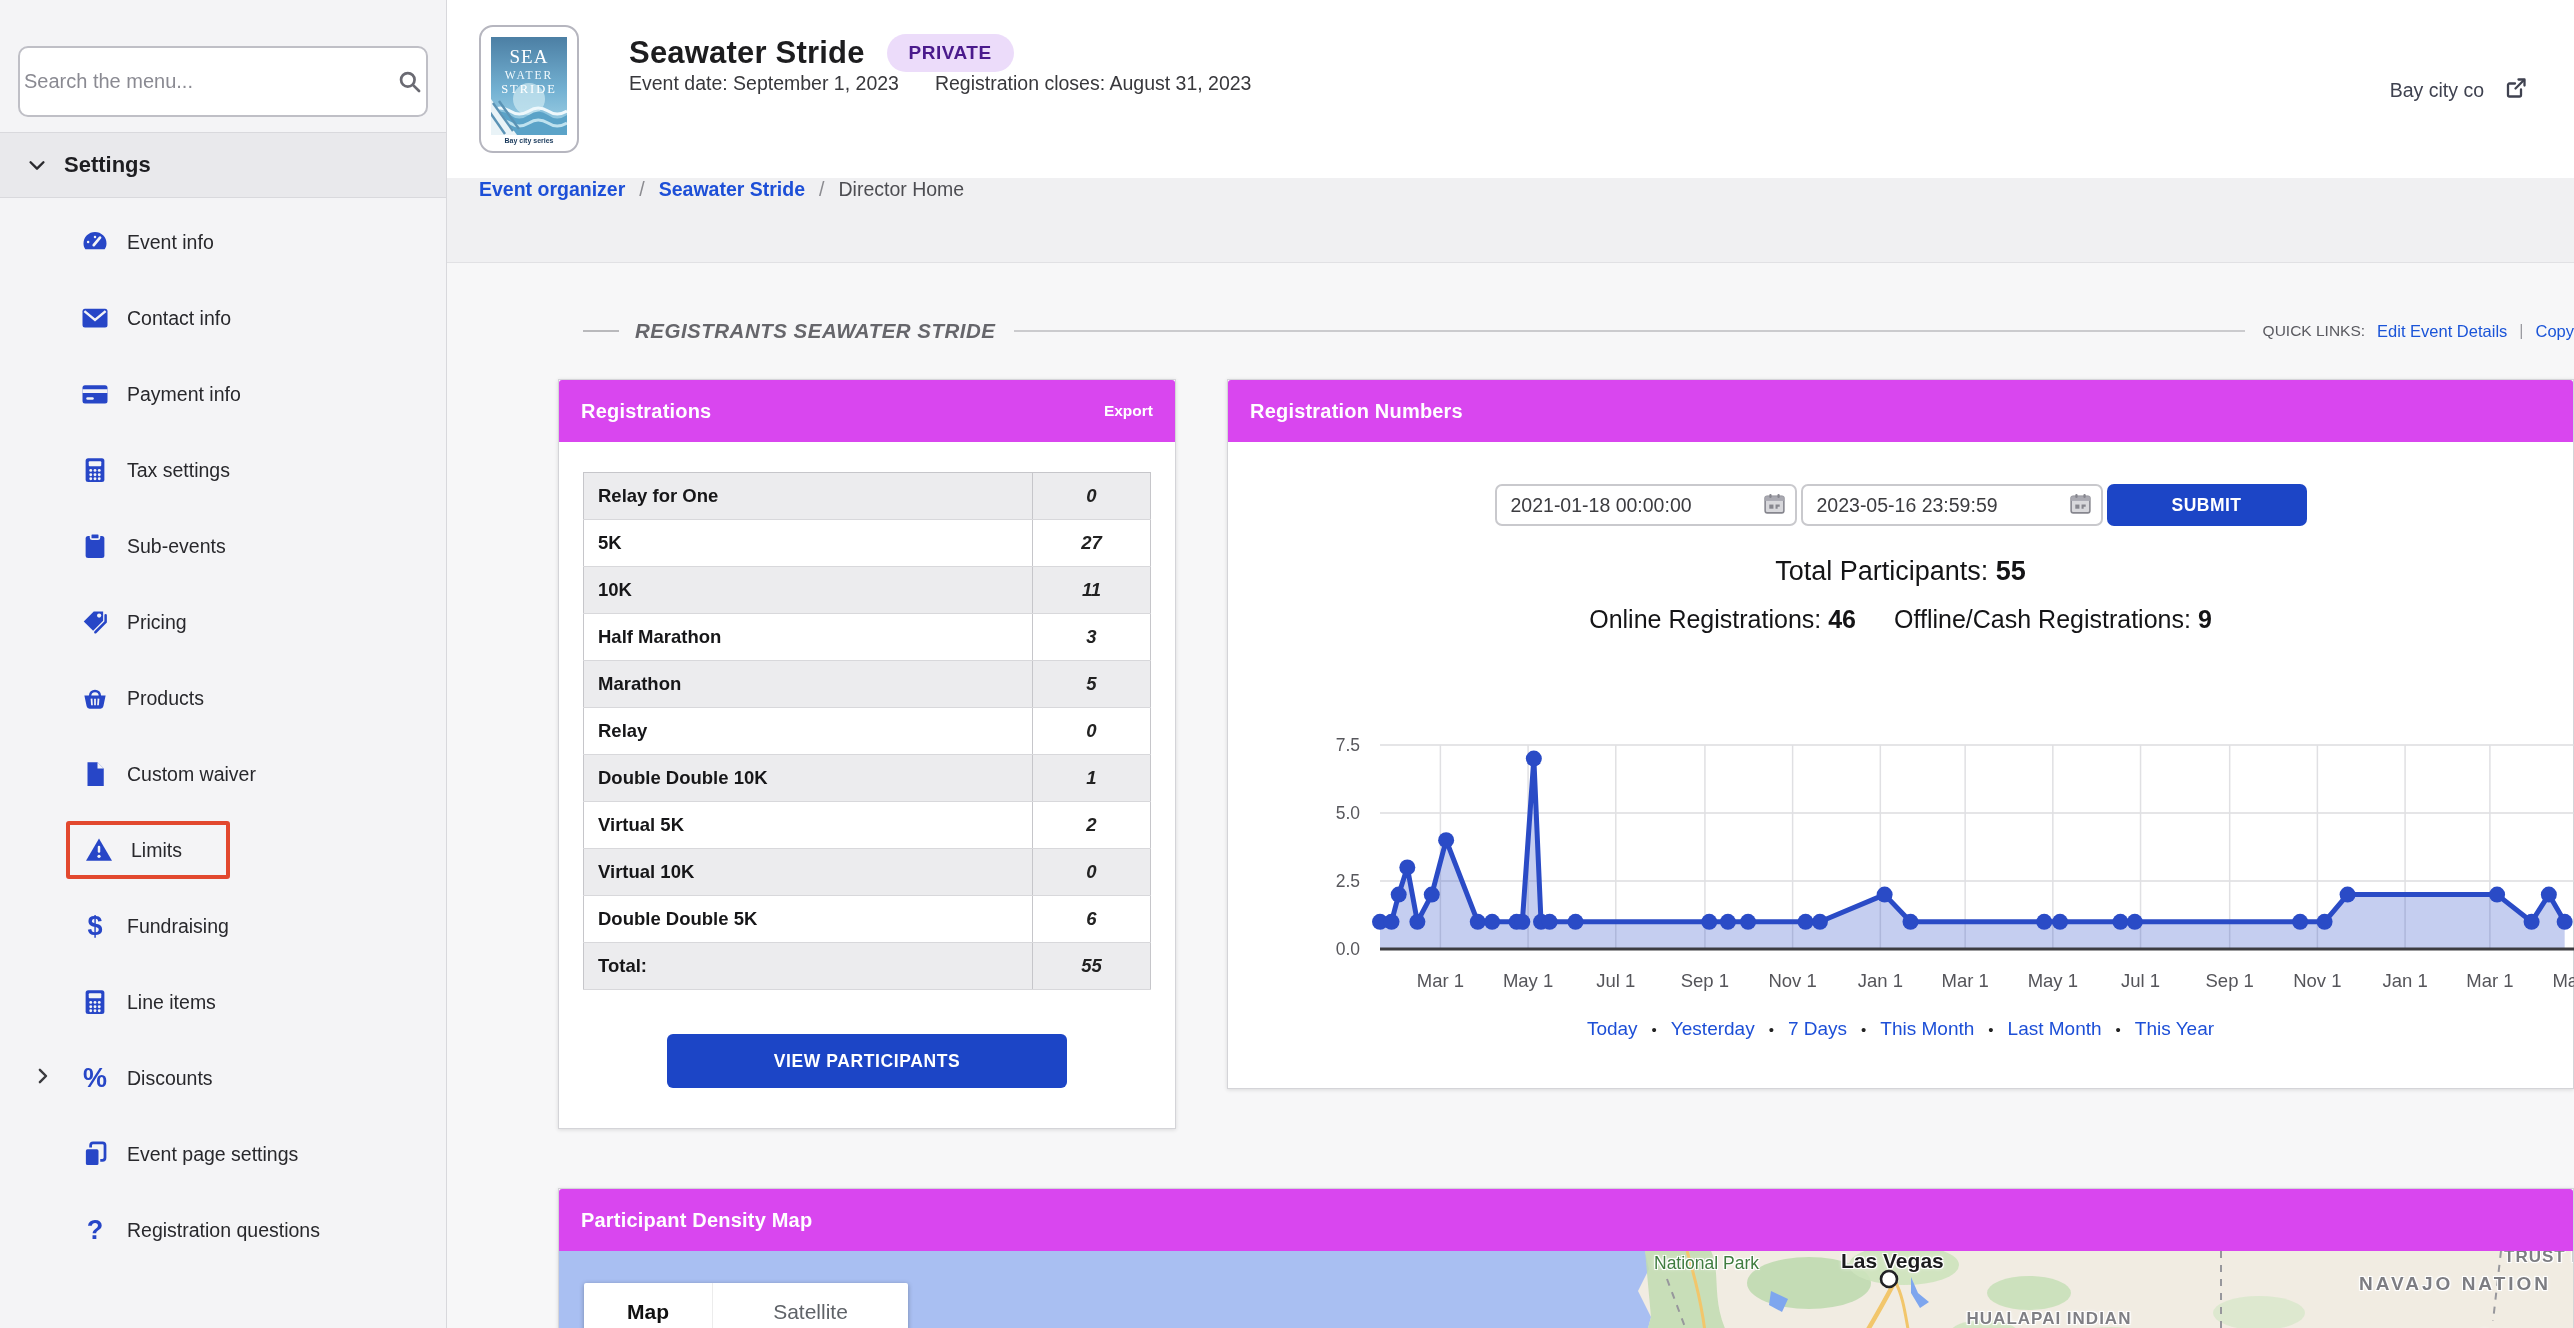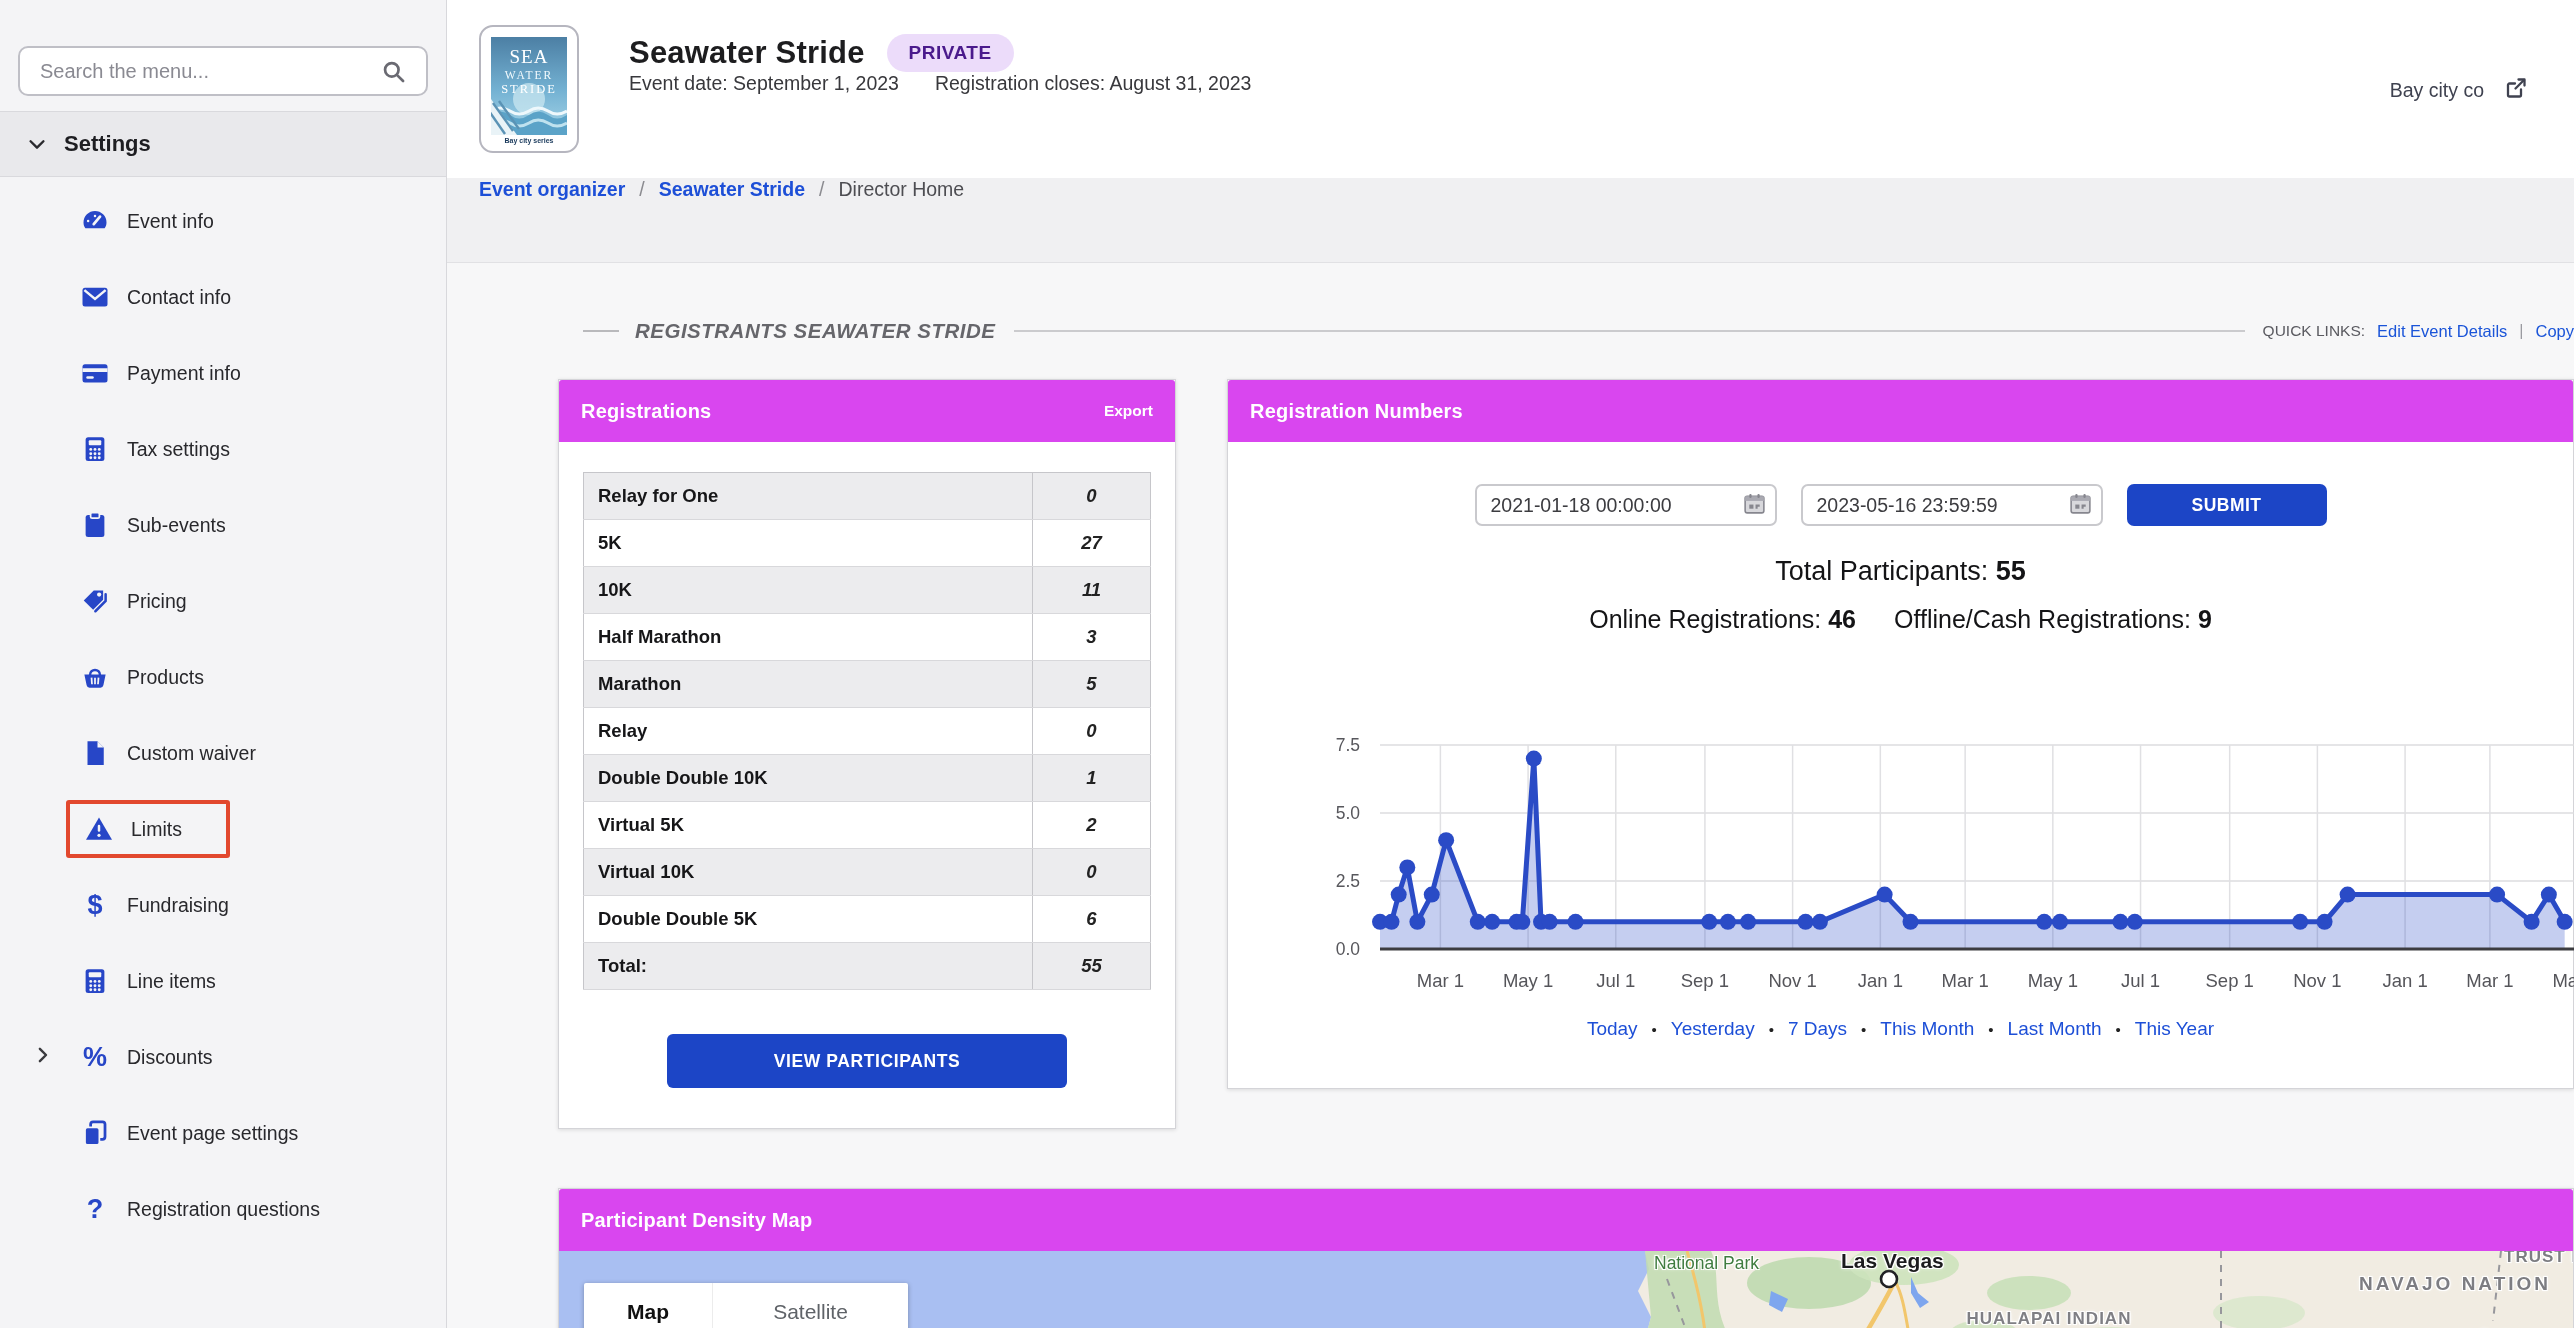--- a/index.html
+++ b/index.html
@@ -1,22 +1,22 @@
 <!DOCTYPE html>
 <html><head>
 <meta charset="utf-8">
 <style>
   html,body{margin:0;padding:0;background:#fff;}
   *{box-sizing:border-box;}
   .page{width:2574px;height:1328px;overflow:hidden;position:relative;display:flex;
         font-family:"Liberation Sans","DejaVu Sans",sans-serif;color:#1e1e20;}
   
   .sidebar{width:447px;flex:none;background:#f4f4f6;border-right:1px solid #d8d8dc;}
-  .searchbox{margin:46px 18px 0;height:50px;border:2px solid #bfbfc6;border-radius:10px;
-             background:#fff;display:flex;align-items:center;padding:0 18px;}
+  .searchbox{margin:46px 18px 0;height:71px;border:2px solid #bfbfc6;border-radius:10px;
+             background:#fff;display:flex;align-items:center;padding:0 2px;}
   .searchbox input{flex:1;border:0;outline:0;font-size:20px;color:#4a4a50;background:transparent;
                    font-family:inherit;}
   .searchbox input::placeholder{color:#8a8a92;}
   .sec-band{margin-top:15px;height:66px;background:#e9e9ec;border-top:1px solid #d9d9dd;
             border-bottom:1px solid #d9d9dd;display:flex;align-items:center;padding:0 0 0 22px;}
   .sec-band .lbl{font-size:22px;font-weight:700;color:#1e1e22;margin-left:12px;}
   .menu{padding-top:6px;}
   .mi{height:76px;display:flex;align-items:center;padding-left:80px;position:relative;cursor:pointer;}
   .mi .lbl{margin-left:17px;font-size:19.5px;color:#28282c;}
   .mi .chev{position:absolute;left:32px;top:50%;transform:translateY(-50%);}
@@ -68,21 +68,21 @@
   table.reg tr:nth-child(even){background:#fff;}
   table.reg td{font-size:18.5px;border-bottom:1px solid #d8d8db;}
   table.reg td.l{padding-left:14px;font-weight:700;color:#161618;}
   table.reg td.v{width:118px;border-left:1px solid #c6c6ca;text-align:center;font-style:italic;
                  font-weight:600;color:#222;}
   table.reg tr.total td{font-weight:700;}
   .viewbtn{display:block;margin:44px auto 0;width:400px;height:54px;background:#1c45c6;border:0;
            border-radius:6px;color:#fff;font-size:17.5px;font-weight:700;letter-spacing:.6px;
            font-family:inherit;cursor:pointer;}
   .card2{flex:1;min-width:0;margin-left:51px;}
-  .daterow{display:flex;justify-content:center;align-items:center;gap:24px;margin-top:42px;}
+  .daterow{display:flex;justify-content:center;align-items:center;gap:4px;margin-top:42px;}
   .datebox{width:302px;height:42px;border:2px solid #c9c9cd;border-radius:7px;background:#fff;
            display:flex;align-items:center;padding:0 8px 0 12px;}
   .datebox input{flex:1;border:0;outline:0;font-size:19.5px;color:#3c3c40;font-family:inherit;min-width:0;}
   .submitbtn{width:200px;height:42px;background:#1c45c6;border:0;border-radius:7px;color:#fff;
              font-size:17.5px;font-weight:700;letter-spacing:.5px;font-family:inherit;cursor:pointer;}
   .stat1{text-align:center;font-size:27px;color:#141416;margin-top:30px;}
   .stat2{display:flex;justify-content:center;gap:38px;font-size:25px;color:#141416;margin-top:18px;}
   .stat1 b,.stat2 b{font-weight:700;}
   .rangelinks{display:flex;justify-content:center;align-items:center;gap:14px;margin-top:8px;
               font-size:19px;padding-bottom:48px;}

